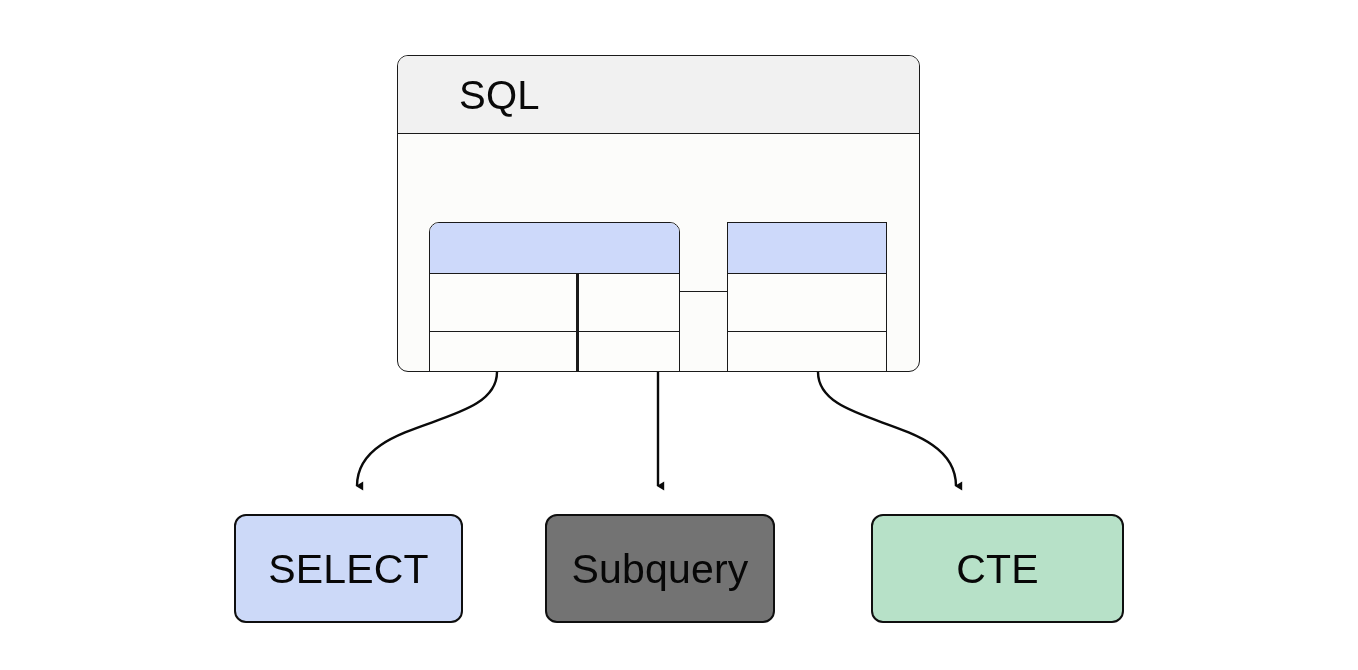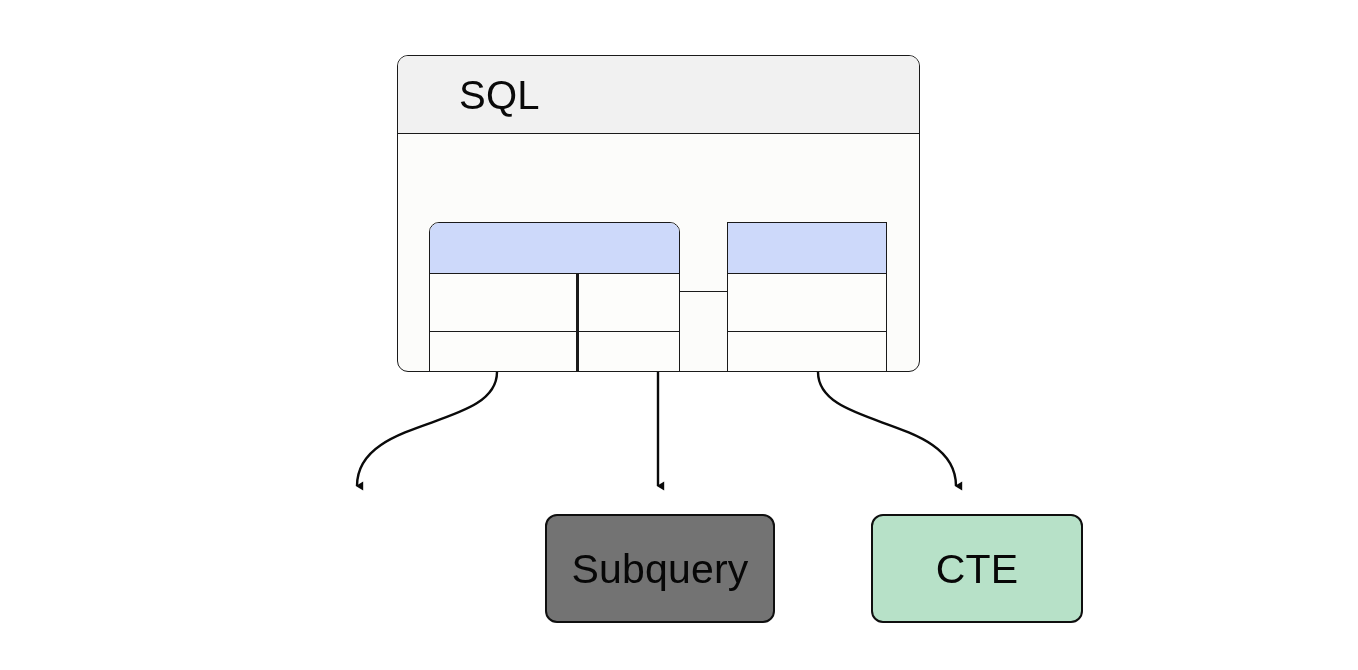--- a/index.html
+++ b/index.html
@@ -136,21 +136,21 @@
     align-items: center;
     justify-content: center;
     font-size: 41px;
     line-height: 46px;
     color: #070707;
     white-space: nowrap;
     letter-spacing: 0.2px;
   }
   .node-select   { left: 234px; top: 514px; width: 229px; height: 109px; background: #ccd9f8; }
   .node-subquery { left: 545px; top: 514px; width: 230px; height: 109px; background: #737373; }
-  .node-cte      { left: 871px; top: 514px; width: 212px; height: 109px; background: #b7e1c8; }
+  .node-cte      { left: 871px; top: 514px; width: 253px; height: 109px; background: #b7e1c8; }
 </style>
 </head>
 <body>
 
 <div id="canvas">
 
   <svg class="edge-layer" viewBox="0 0 1358 670" width="1358" height="670" xmlns="http://www.w3.org/2000/svg">
     <defs>
       <marker id="arrowhead" markerWidth="10" markerHeight="10" refX="4.6" refY="7.4" orient="auto" markerUnits="userSpaceOnUse">
         <path d="M 0.2 1.2 L 9.0 1.2 L 4.6 8.6 Z" fill="#0a0a0a"></path>
@@ -180,20 +180,23 @@
       <div class="tbl-link"></div>
 
       <div class="tbl tbl-right">
         <div class="tbl-hdr"></div>
         <div class="tbl-row-div"></div>
       </div>
 
     </div>
   </div>
 
+  <div class="node node-select">
+    <span>SELECT</span>
+  </div>
 
   <div class="node node-subquery">
     <span>Subquery</span>
   </div>
 
   <div class="node node-cte">
     <span>CTE</span>
   </div>
 
 </div>

